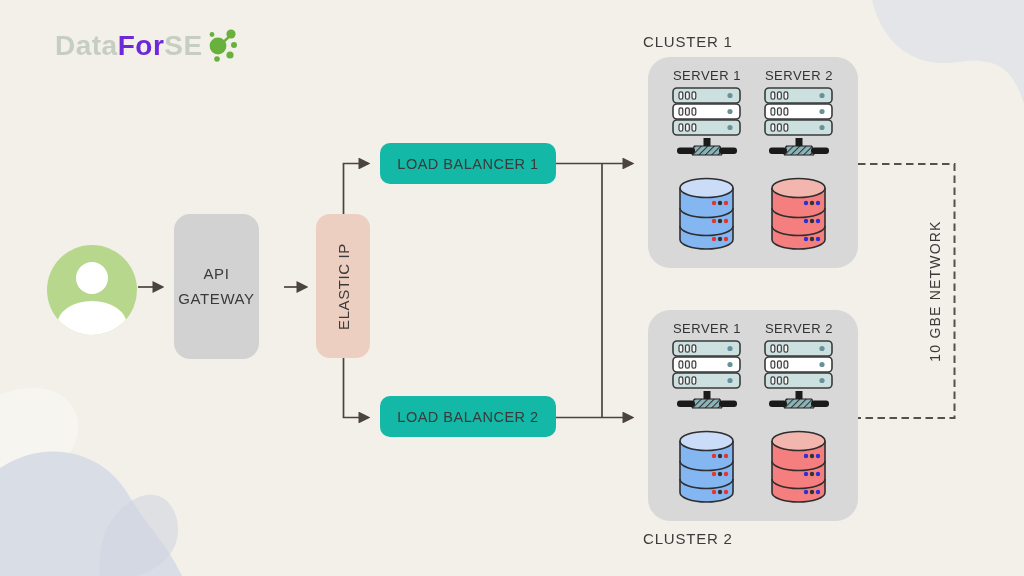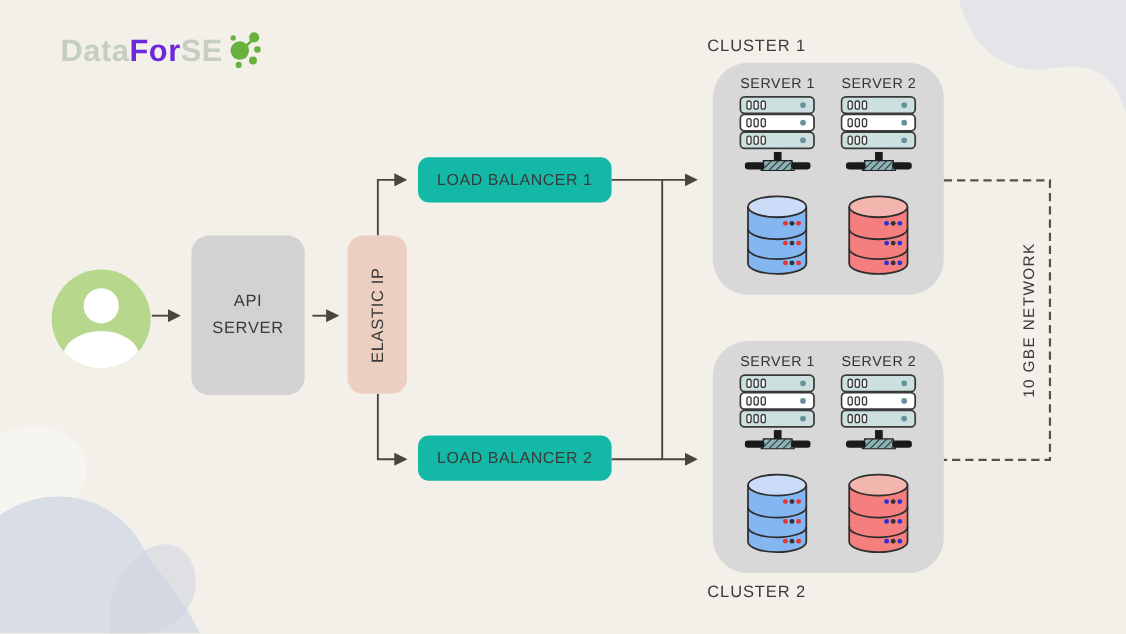--- a/index.html
+++ b/index.html
@@ -21,32 +21,32 @@
   #logo .sage{color:#c6cec2;}
   #logo .green{color:#6d28d9;}
   #logo svg{margin-left:1px;margin-top:-4px;}
 
   
   #connectors{position:absolute;left:0;top:0;z-index:1;}
 
   
   .node{position:absolute;display:flex;align-items:center;justify-content:center;
         text-align:center;z-index:2;color:#3a3a3a;}
-  #api-gateway{left:174px;top:214px;width:103px;height:145px;background:#d2d2d2;
+  #api-gateway{left:174px;top:214px;width:85px;height:145px;background:#d2d2d2;
                border-radius:16px;font-size:15px;line-height:1.65;letter-spacing:.6px;}
   #elastic-ip{left:316px;top:214px;width:54px;height:144px;background:#edcfc1;border-radius:14px;}
   #elastic-ip span{transform:rotate(-90deg);white-space:nowrap;font-size:15px;letter-spacing:.6px;}
   .lb{left:380px;width:176px;height:41px;background:#14b8a6;border-radius:10px;
       font-size:14.5px;letter-spacing:.5px;}
   #lb1{top:143px;}
   #lb2{top:396px;}
 
   
   .cluster-box{position:absolute;left:648px;width:210px;height:211px;background:#d8d8d8;
-               border-radius:32px;z-index:2;}
+               border-radius:22px;z-index:2;}
   #cluster1-box{top:57px;}
   #cluster2-box{top:310px;}
   .cluster-title{position:absolute;width:220px;left:643px;
                  font-size:15px;letter-spacing:.8px;z-index:2;}
   #cluster1-title{top:33px;}
   #cluster2-title{top:530px;}
   .server-label{position:absolute;width:100px;top:11px;text-align:center;
                 font-size:13px;letter-spacing:.5px;color:#333;}
   .server-label.s1{left:9px;}
   .server-label.s2{left:101px;}
@@ -134,21 +134,21 @@
   <circle cx="46" cy="46" r="45" fill="#b7d78c"></circle>
   <g clip-path="url(#userclip)" fill="#ffffff">
     <circle cx="46" cy="34" r="16"></circle>
     <ellipse cx="46" cy="81" rx="35" ry="24"></ellipse>
   </g>
 </svg>
 
 <div id="api-gateway" class="node">
   <div>
     <div>API</div>
-    <div>SERVER</div>
+    <div>GATEWAY</div>
   </div>
 </div>
 
 <div id="elastic-ip" class="node">
   <span>ELASTIC IP</span>
 </div>
 
 <div id="lb1" class="node lb">
   <span>LOAD BALANCER 1</span>
 </div>

